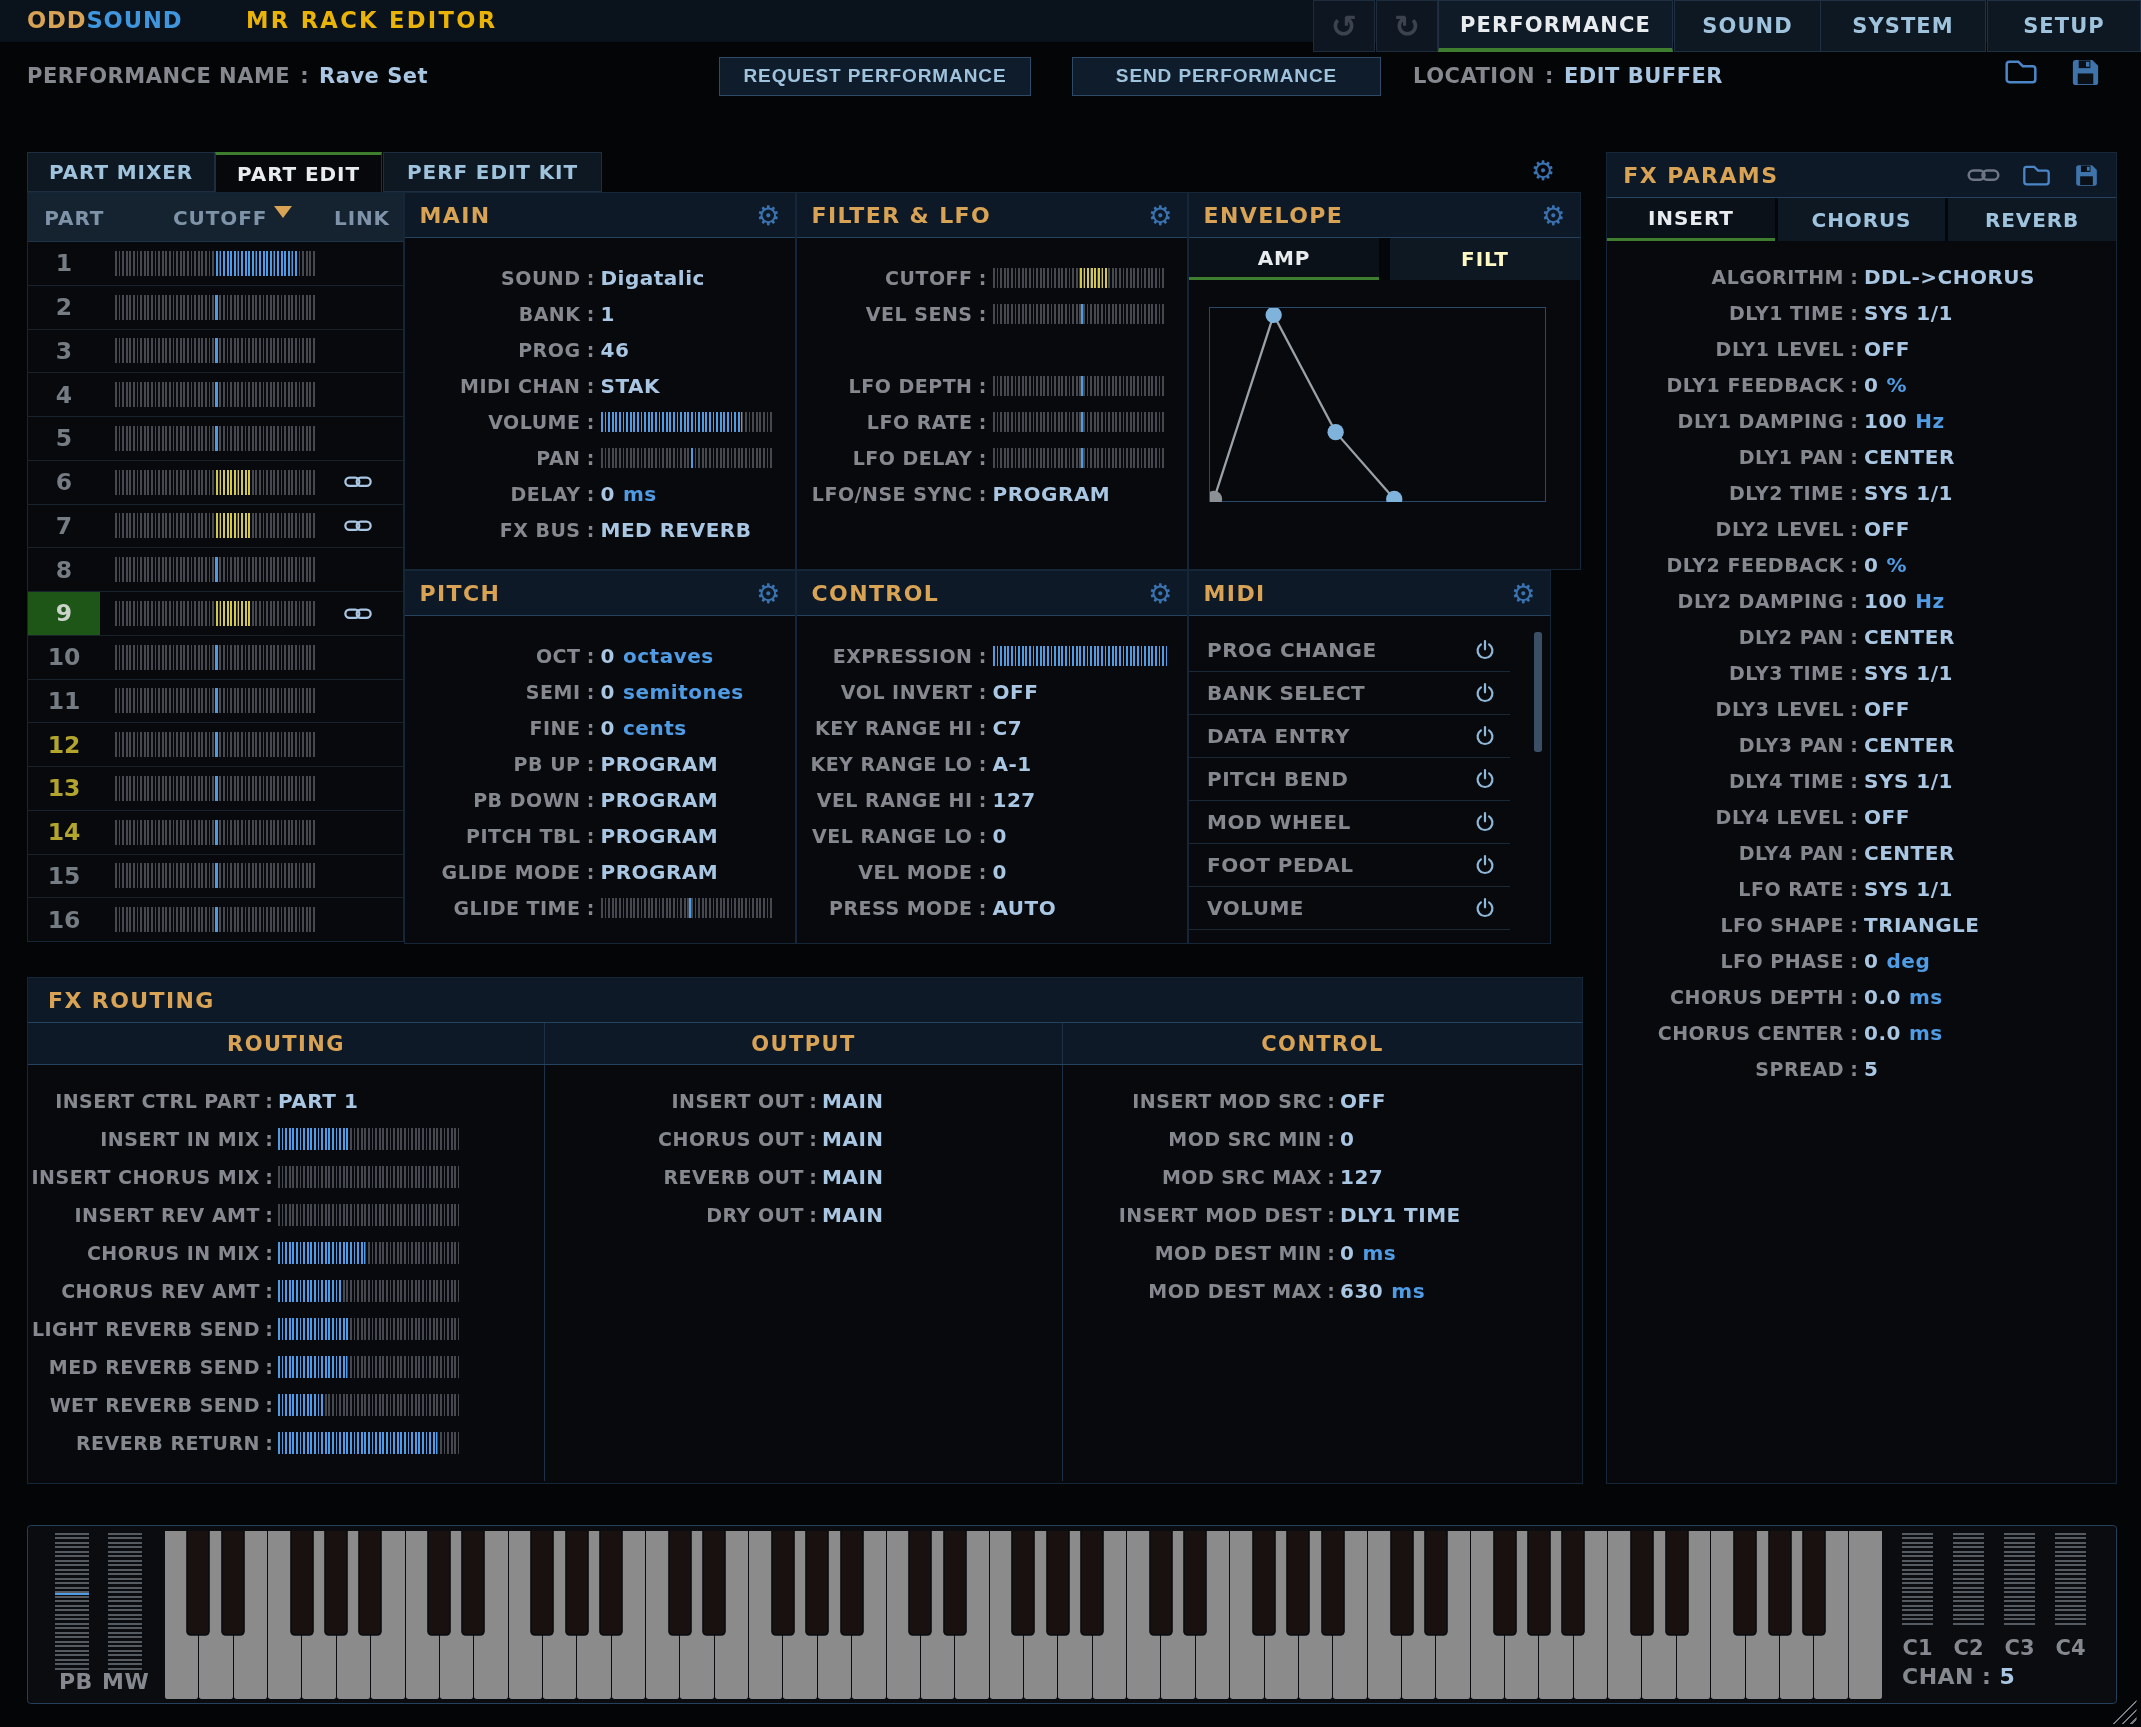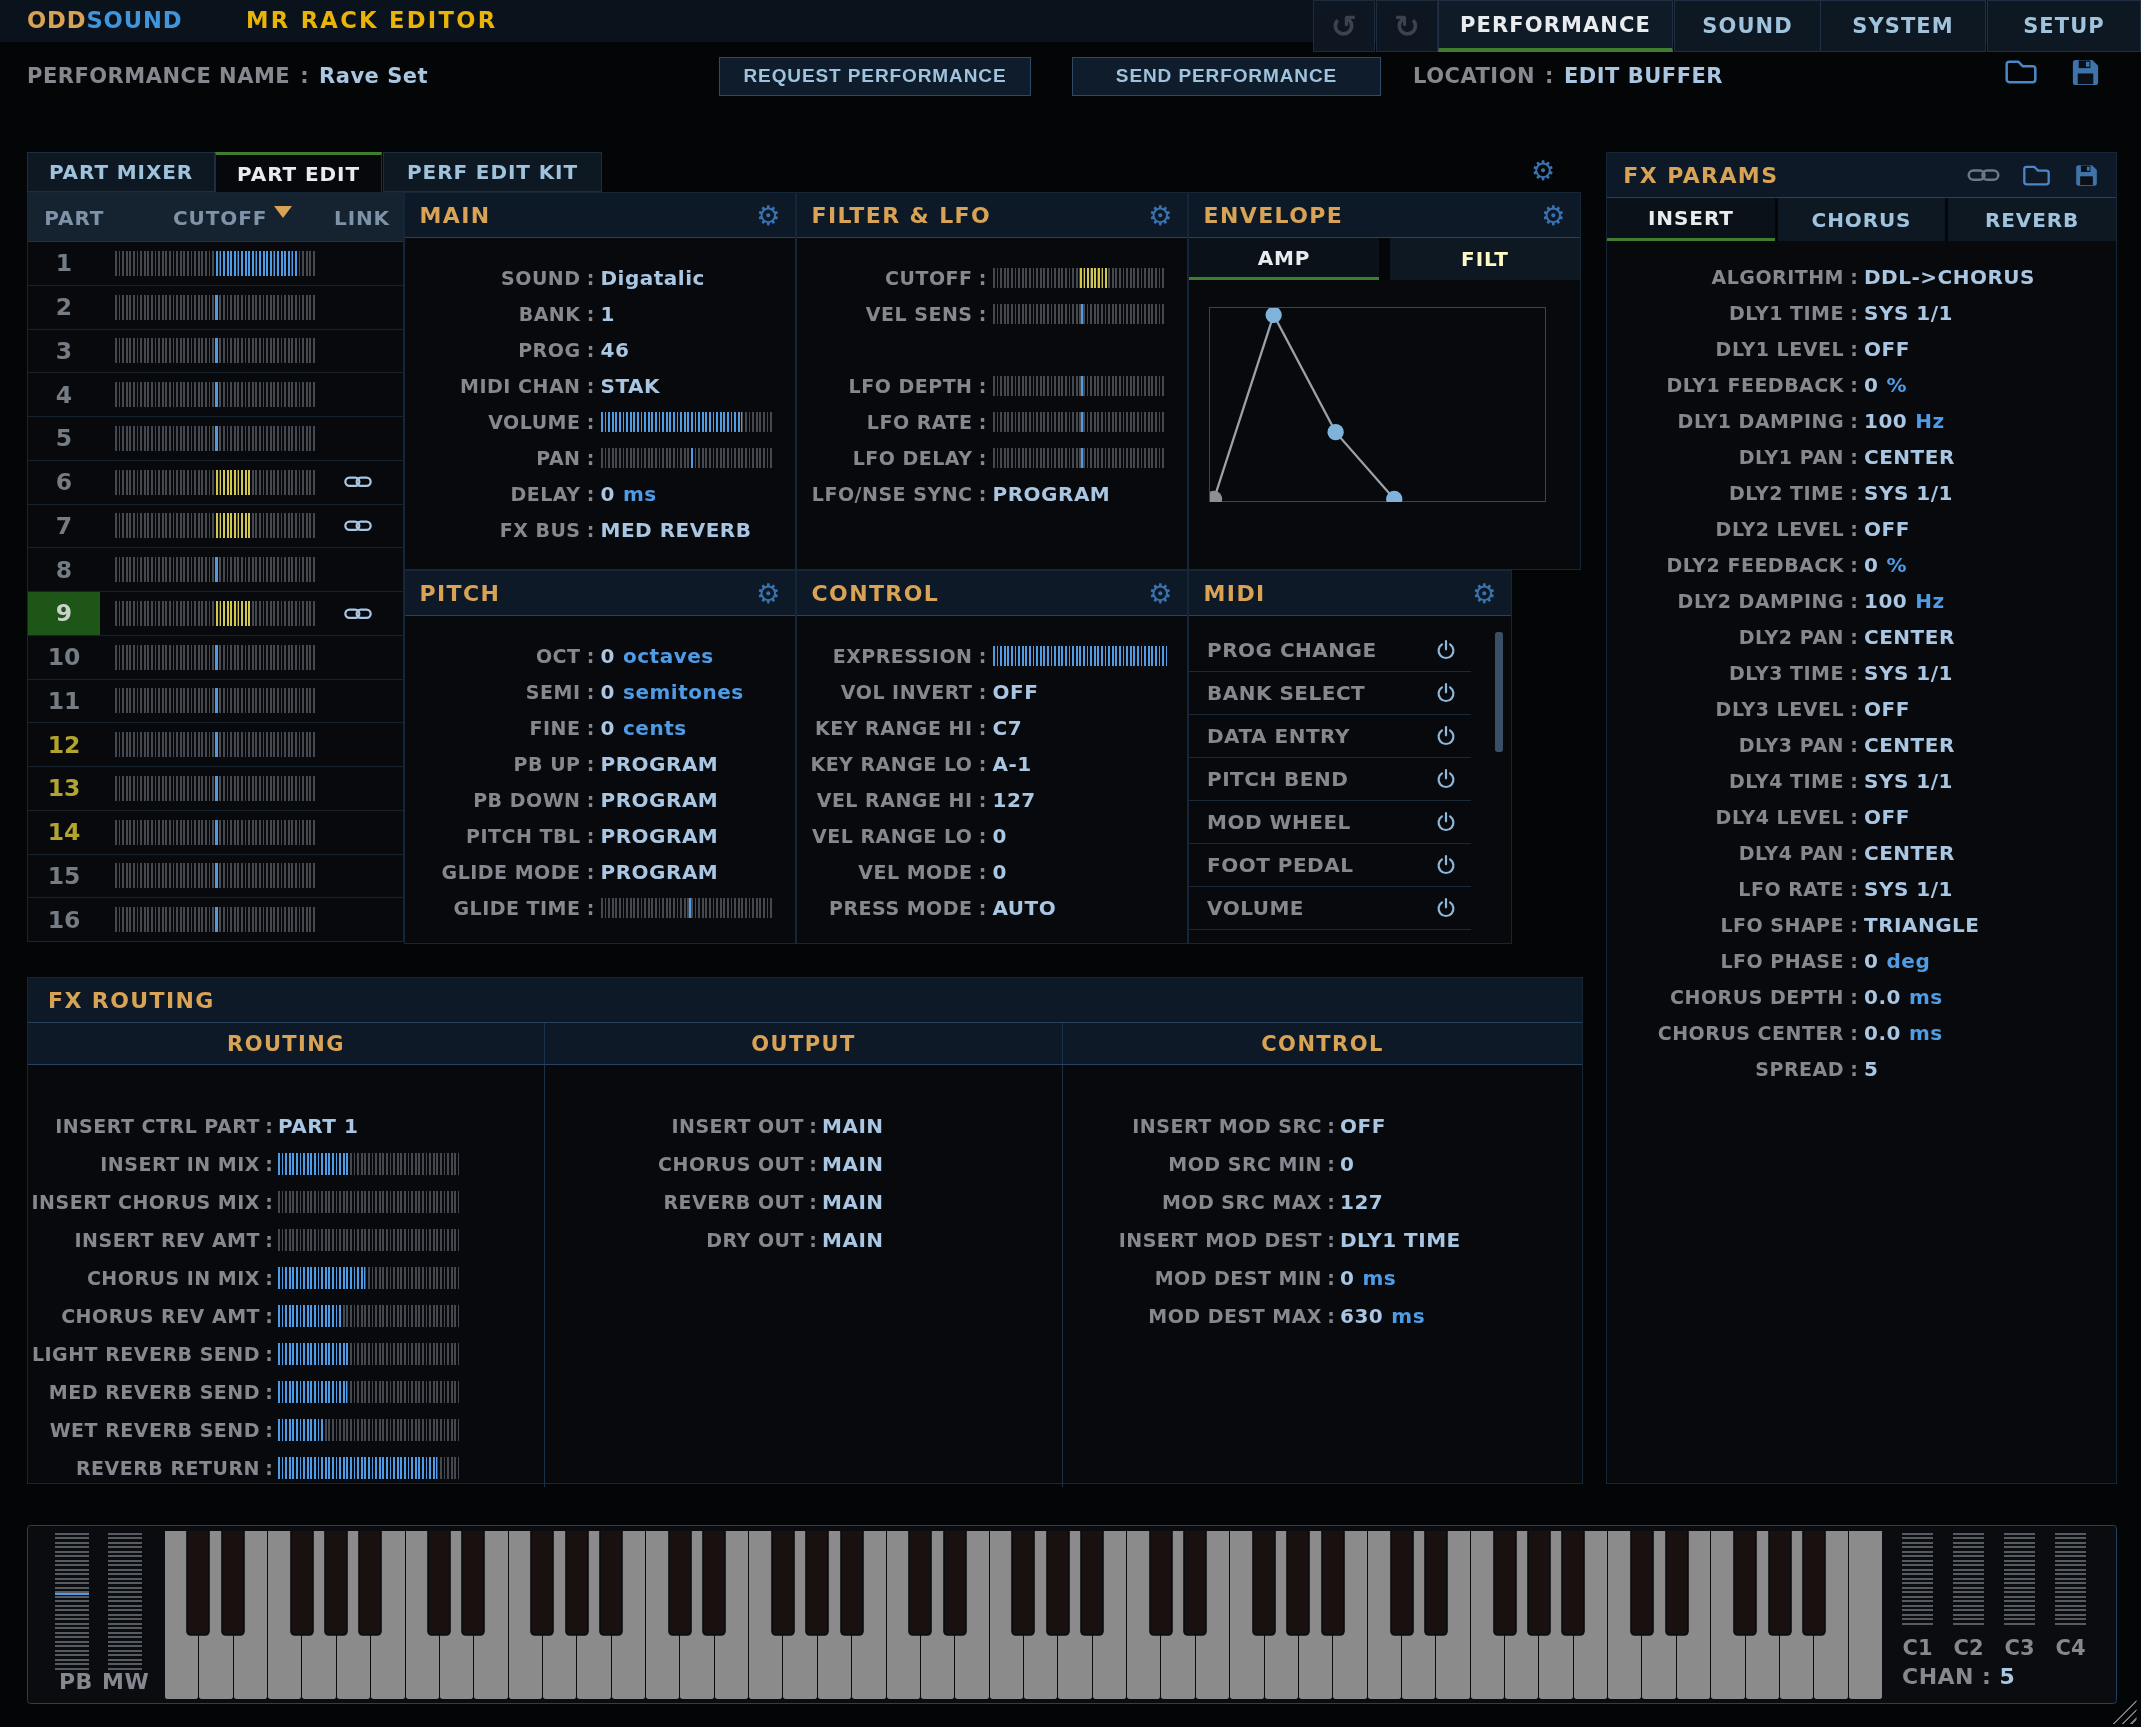--- a/index.html
+++ b/index.html
@@ -72,21 +72,21 @@
   .grad-blue{background-image:repeating-linear-gradient(90deg,#4f9be4 0 1.8px,transparent 1.8px 3.6px);}
   .grad-yellow{background-image:repeating-linear-gradient(90deg,#d3c84f 0 1.8px,transparent 1.8px 3.6px);}
   .solid-blue{background:#4f9be4;}
   
   .panel{position:absolute;background:#07090d;border:0.9px solid #152638;}
   #panel-main{left:404px;top:192px;width:392px;height:378px}
   #panel-filter{left:796px;top:192px;width:392px;height:378px}
   #panel-envelope{left:1188px;top:192px;width:393px;height:378px}
   #panel-pitch{left:404px;top:570px;width:392px;height:374px}
   #panel-control{left:796px;top:570px;width:392px;height:374px}
-  #panel-midi{left:1188px;top:570px;width:324px;height:374px}
+  #panel-midi{left:1188px;top:570px;width:363px;height:374px}
   .panel-header{height:45px;background:#0d1926;border-bottom:1.8px solid #25435f;
     display:flex;align-items:center;padding:0 14.5px;}
   .panel-title{flex:1;color:#d9a355;font-size:22px;letter-spacing:1.4px;}
   .panel-body{padding-top:22px;}
   .prow{display:grid;grid-template-columns:45% 20px 1fr;align-items:center;height:36px;}
   .prow .lab{color:#85898f;font-size:19px;letter-spacing:0.5px;text-align:right;white-space:nowrap;}
   .prow .colon{color:#85898f;font-size:19px;text-align:center;}
   .prow .val{color:#a9c6e2;font-size:20px;letter-spacing:0.5px;white-space:nowrap;}
   .prow .unit{color:#4f9be4;margin-left:8.1px;}
   
@@ -103,21 +103,21 @@
   .scrollbar{position:absolute;right:8.1px;top:61px;width:8.1px;height:120px;background:#3a4f66;border-radius:2.7px;}
   
   #fx-settings{position:absolute;left:27px;top:977px;width:1556px;height:507px;background:#07090d;border:0.9px solid #152638;}
   .fxs-header{height:45px;background:#0d1926;border-bottom:1.8px solid #25435f;display:flex;align-items:center;padding:0 20px;
     color:#d9a355;font-size:22px;letter-spacing:1.4px;}
   .fxs-subheader{display:grid;grid-template-columns:516px 518px 520px;height:42px;background:#0d1926;border-bottom:1.8px solid #25435f;}
   .fxs-coltitle{display:flex;align-items:center;justify-content:center;color:#d9a355;font-size:21px;letter-spacing:1.4px;
     border-left:0.9px solid #1c3048;}
   .fxs-coltitle:first-child{border-left:none}
   .fxs-cols{display:grid;grid-template-columns:516px 518px 520px;height:416px;}
-  .fxs-col{padding-top:42px;border-left:0.9px solid #1c3048;}
+  .fxs-col{padding-top:17px;border-left:0.9px solid #1c3048;}
   .fxs-col:first-child{border-left:none}
   .fxs-col .prow{height:38px;}
   .fxs-col.col0 .prow{grid-template-columns:232px 18px 1fr}
   .fxs-col.col1 .prow{grid-template-columns:259px 18px 1fr}
   .fxs-col.col2 .prow{grid-template-columns:259px 18px 1fr}
   
   #fx-params{position:absolute;left:1606px;top:152px;width:511px;height:1332px;background:#07090d;border:0.9px solid #152638;}
   #fx-params .panel-header{padding:0 16.3px;}
   #fx-params .hicons{display:flex;align-items:center;gap:22px;}
   .fxtabs{display:flex;gap:2.7px;background:#05060a;height:43px;}

